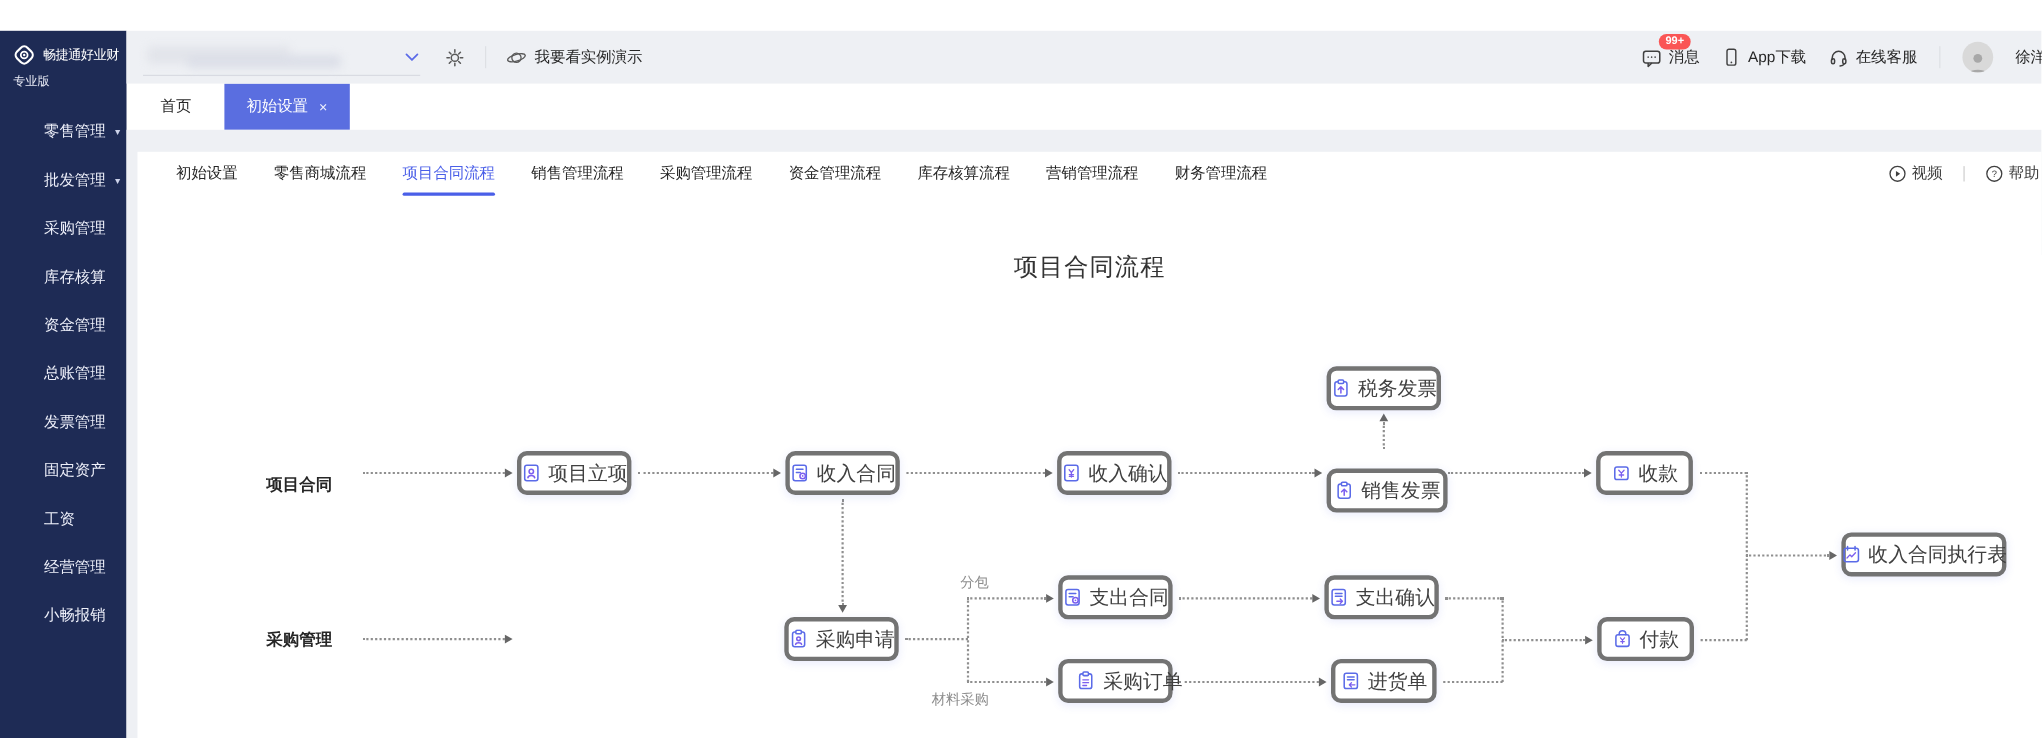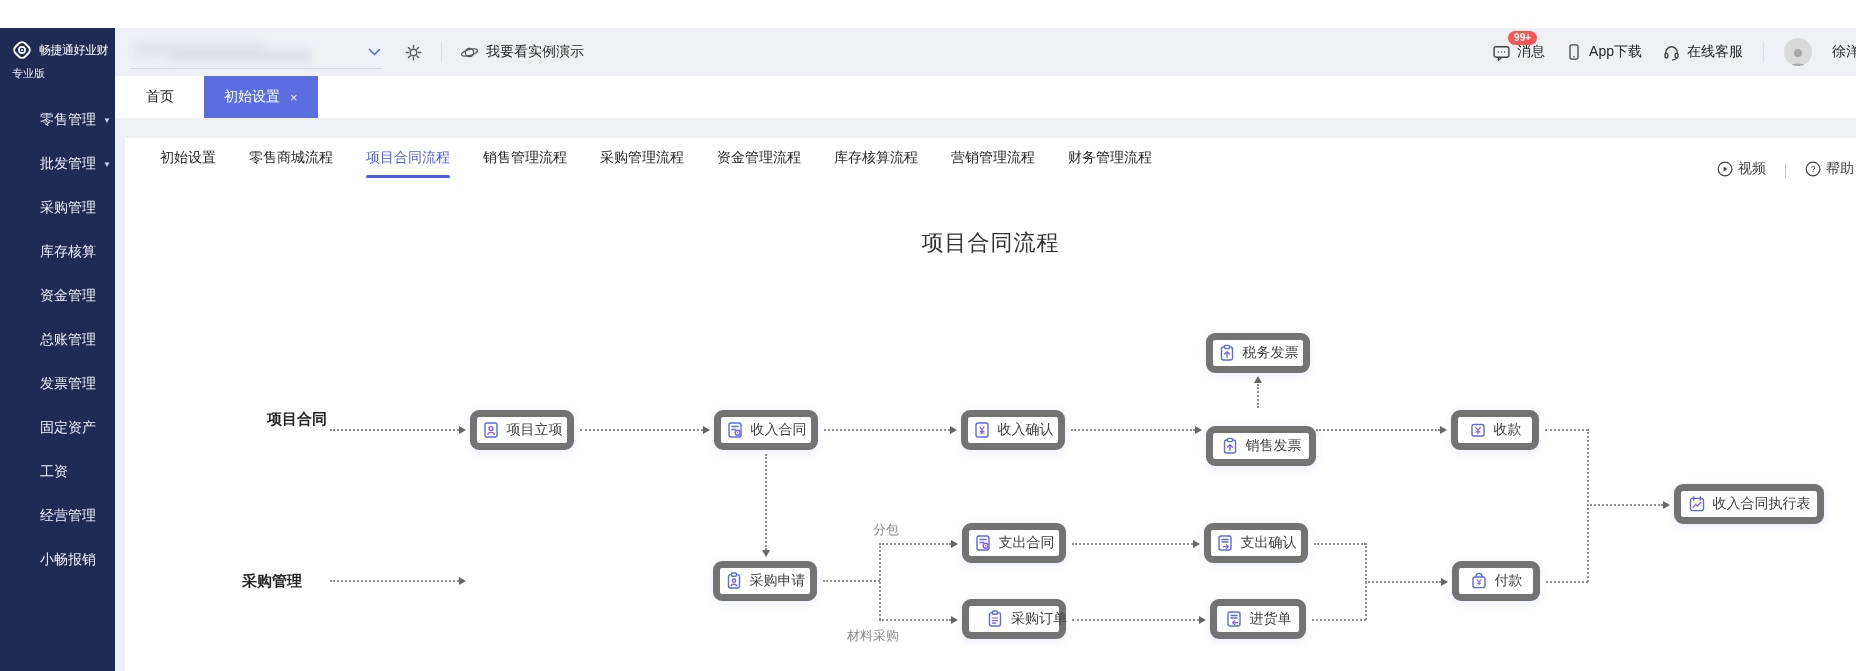--- a/index.html
+++ b/index.html
@@ -51,34 +51,34 @@
   .card { position:absolute; left:10px; top:20px; right:0; bottom:0; background:#fff; }
 
   .subtabs { height:40px; display:flex; align-items:center; padding-left:35px; gap:33px;
     position:relative; }
   .subtab { height:100%; display:flex; align-items:center; font-size:14px; color:#262626;
     cursor:pointer; position:relative; white-space:nowrap; }
   .subtab.active { color:#4a5fe8; font-weight:500; }
   .subtab.active::after { content:""; position:absolute; left:0; right:0; bottom:0;
     height:3px; background:#4a5fe8; border-radius:2px; }
   .subtab-right { position:absolute; right:2px; top:0; height:40px; display:flex;
-    align-items:flex-end; gap:17px; font-size:14px; color:#404040; }
+    align-items:center; gap:17px; font-size:14px; color:#404040; }
   .subtab-right .sep { width:1px; height:14px; background:#c9c9c9; margin:0 2px; }
   .mini-link { display:flex; align-items:center; gap:5px; cursor:pointer; }
 
   
   .flow { position:absolute; left:0; right:0; top:40px; bottom:0; }
   .flow-title { position:absolute; top:50px; left:0; right:0; text-align:center;
     font-size:22px; color:#333; font-weight:500; letter-spacing:1px; }
   .lane-label { position:absolute; font-size:15px; font-weight:bold; color:#262626; }
   .branch-label { position:absolute; font-size:13px; color:#8c8c8c; white-space:nowrap; }
-  .node { position:absolute; height:40px; background:#fff; border:7px solid #737373;
+  .node { position:absolute; height:40px; background:#fff; border:4px solid #737373;
     border-radius:9px; box-shadow:0 2px 8px rgba(84,102,227,.12);
     display:flex; align-items:center; justify-content:center; gap:7px;
-    font-size:14px; color:#404040; cursor:pointer; white-space:nowrap; }
+    font-size:18px; color:#404040; cursor:pointer; white-space:nowrap; }
   .node svg { flex:none; }
   .hl { position:absolute; border-top:2px dotted #8f8f8f; height:0; }
   .vl { position:absolute; border-left:2px dotted #8f8f8f; width:0; }
   .ah { position:absolute; width:0; height:0; }
   .ah-r { border-top:4px solid transparent; border-bottom:4px solid transparent; border-left:7px solid #666; }
   .ah-u { border-left:4px solid transparent; border-right:4px solid transparent; border-bottom:7px solid #666; }
   .ah-d { border-left:4px solid transparent; border-right:4px solid transparent; border-top:7px solid #666; }
 </style>
 </head>
 <body>
@@ -254,21 +254,21 @@
                   </svg>
               </span>
               <span>帮助</span>
             </span>
           </span>
         </div>
 
         <div class="flow">
           <div class="flow-title">项目合同流程</div>
 
-          <span class="lane-label" style="left:117px;top:232px;margin-left:25px;">项目合同</span>
+          <span class="lane-label" style="left:117px;top:253px;">项目合同</span>
           <span class="lane-label" style="left:117px;top:394px;">采购管理</span>
           <span class="branch-label" style="left:748px;top:343px;">分包</span>
           <span class="branch-label" style="left:722px;top:449px;">材料采购</span>
 
           <span class="hl" style="left:205px;top:251px;width:129px;"></span>
             <span class="ah ah-r" style="left:334px;top:248px;"></span>
           <span class="hl" style="left:455px;top:251px;width:123px;"></span>
             <span class="ah ah-r" style="left:578px;top:248px;"></span>
           <span class="hl" style="left:699px;top:251px;width:126px;"></span>
             <span class="ah ah-r" style="left:825px;top:248px;"></span>

